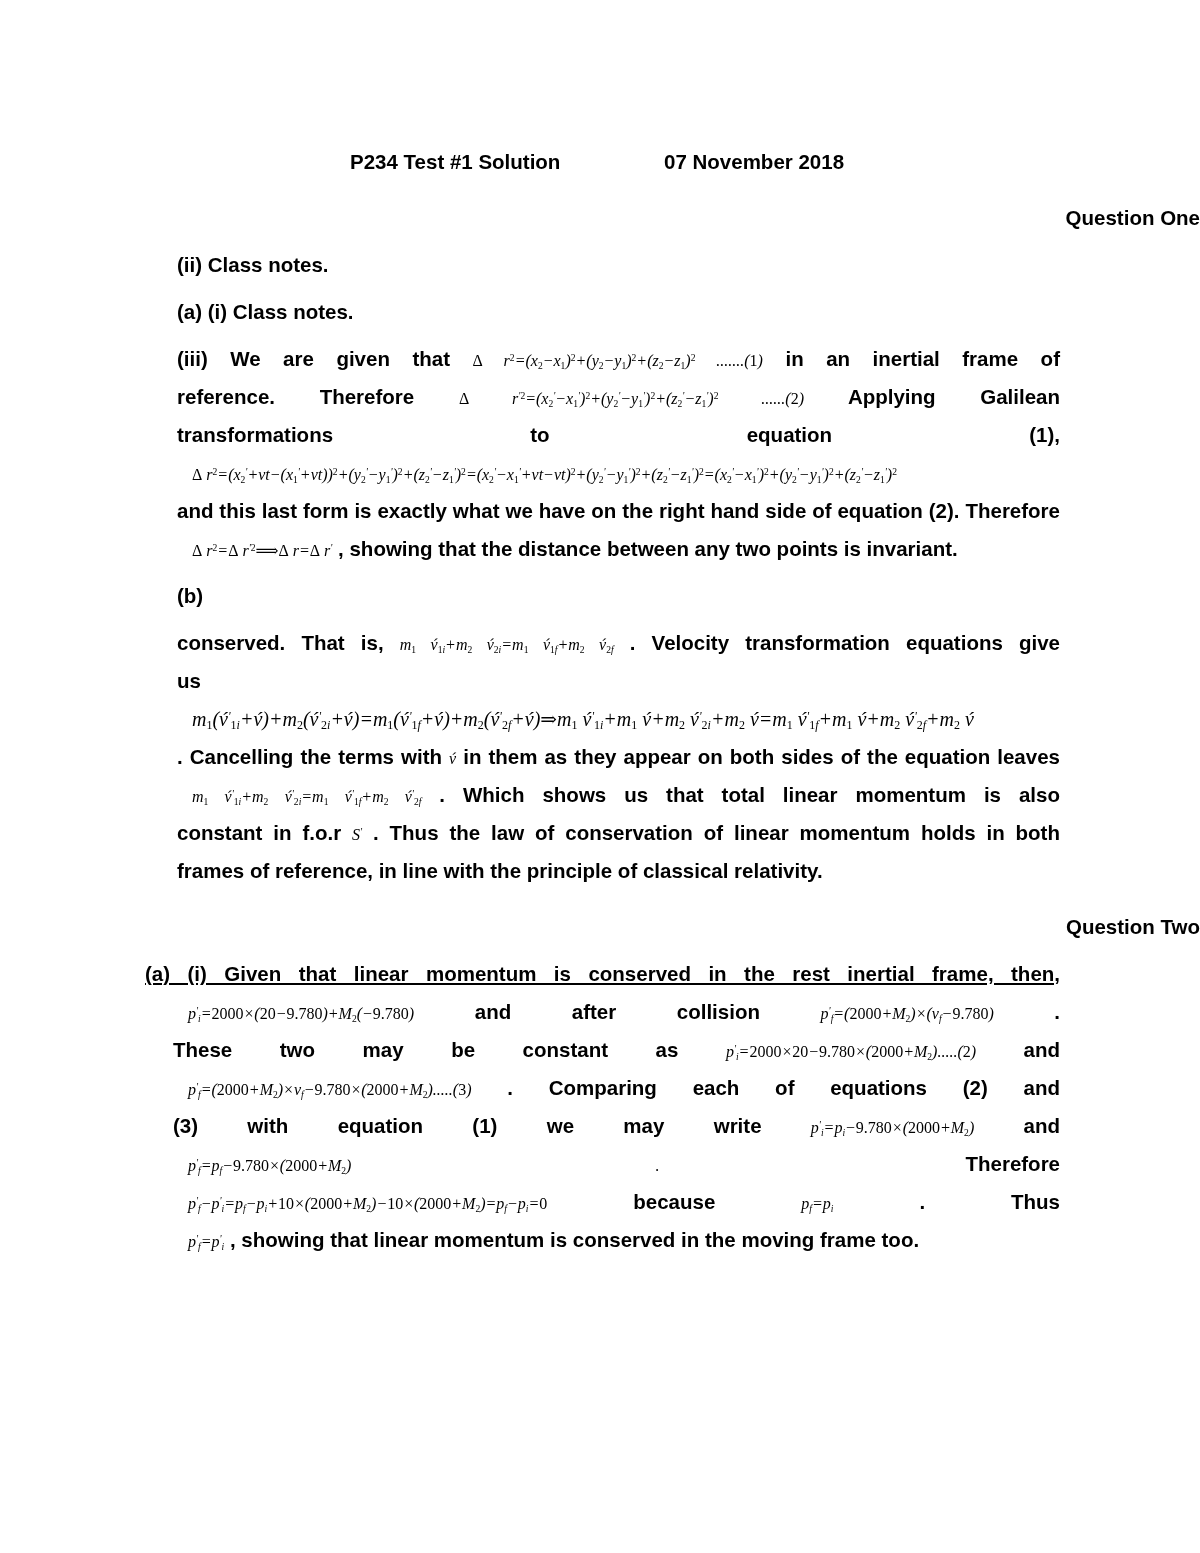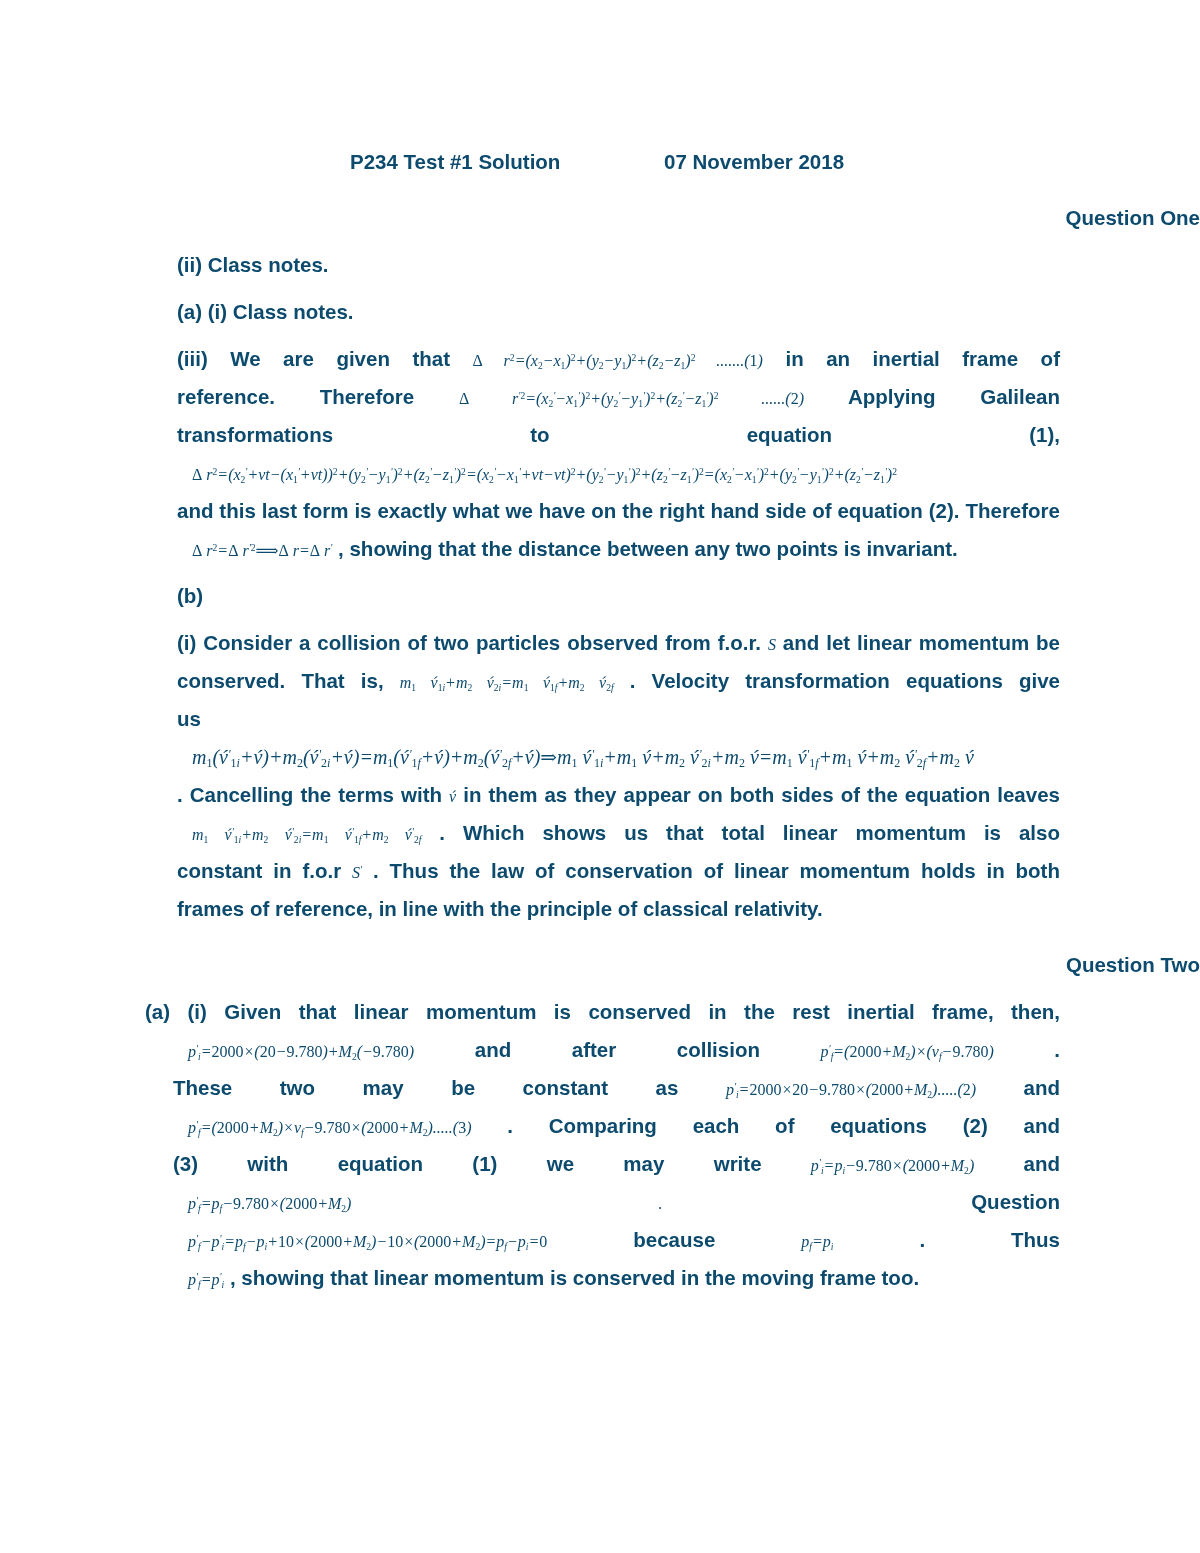--- a/index.html
+++ b/index.html
@@ -1,36 +1,36 @@
 <!DOCTYPE html>
 <html><head>
 <meta charset="utf-8">
 <style>
   html,body{margin:0;padding:0;background:#ffffff;}
   .page{
     position:relative;
     width:1200px;height:1553px;
-    background:#ffffff;color:#0c4a6e;
+    background:#ffffff;color:#000000;
     overflow:hidden;
     font-family:"Liberation Sans",sans-serif;
     font-weight:bold;
     font-size:20.5px;
   }
   .docheader{position:relative;height:38px;margin-top:143px;line-height:38px;}
   .t1{position:absolute;left:350px;top:0;}
   .t2{position:absolute;left:664px;top:0;}
   .h2{text-align:right;line-height:38px;margin:18px 0 9px 0;}
   .para{margin:0 0 9px 177px;width:883px;}
   .para.q2{margin-left:173px;width:887px;}
   .line{line-height:38px;min-height:38px;}
   .line.pend{margin-bottom:9px;}
   .line.just{text-align:justify;text-align-last:justify;text-justify:inter-word;}
   .line.nowrap{white-space:nowrap;text-align:left;}
   .line.pad{padding-left:15px;}
-  .line.outdent{margin-left:-28px;}
+  .line.outdent{margin-left:-28px;text-decoration:underline;}
   .math{
     font-family:"Liberation Serif","DejaVu Serif",serif;
     font-style:italic;font-weight:normal;
     font-size:16px;line-height:1;
     white-space:nowrap;
   }
   .eqsm .math{font-size:20px;}
   .math sub{font-size:60%;line-height:0;vertical-align:-0.28em;}
   .math sup{font-size:60%;line-height:0;vertical-align:0.5em;}
   .math .up{font-style:normal;}
@@ -48,34 +48,33 @@
   <div class="para q1">
       <div class="line plain pend"><span class="w">(ii) Class notes.</span></div>
       <div class="line plain pend"><span class="w">(a) (i) Class notes.</span></div>
       <div class="line just"><span class="w">(iii) We are given that</span> <span class="math"><span class="up">Δ</span> r<sup><span class="up">2</span></sup>=(x<sub><span class="up">2</span></sub>−x<sub><span class="up">1</span></sub>)<sup><span class="up">2</span></sup>+(y<sub><span class="up">2</span></sub>−y<sub><span class="up">1</span></sub>)<sup><span class="up">2</span></sup>+(z<sub><span class="up">2</span></sub>−z<sub><span class="up">1</span></sub>)<sup><span class="up">2</span></sup> .......(<span class="up">1</span>)</span> <span class="w">in an inertial frame of</span></div>
       <div class="line just"><span class="w">reference. Therefore</span> <span class="math"><span class="up">Δ</span> r<sup>'<span class="up">2</span></sup>=(x<sub><span class="up">2</span></sub><sup>'</sup>−x<sub><span class="up">1</span></sub><sup>'</sup>)<sup><span class="up">2</span></sup>+(y<sub><span class="up">2</span></sub><sup>'</sup>−y<sub><span class="up">1</span></sub><sup>'</sup>)<sup><span class="up">2</span></sup>+(z<sub><span class="up">2</span></sub><sup>'</sup>−z<sub><span class="up">1</span></sub><sup>'</sup>)<sup><span class="up">2</span></sup> ......(<span class="up">2</span>)</span> <span class="w">Applying Galilean</span></div>
       <div class="line just"><span class="w">transformations to equation (1),</span></div>
       <div class="line nowrap pad"><span class="math"><span class="up">Δ</span> r<sup><span class="up">2</span></sup>=(x<sub><span class="up">2</span></sub><sup>'</sup>+vt−(x<sub><span class="up">1</span></sub><sup>'</sup>+vt))<sup><span class="up">2</span></sup>+(y<sub><span class="up">2</span></sub><sup>'</sup>−y<sub><span class="up">1</span></sub><sup>'</sup>)<sup><span class="up">2</span></sup>+(z<sub><span class="up">2</span></sub><sup>'</sup>−z<sub><span class="up">1</span></sub><sup>'</sup>)<sup><span class="up">2</span></sup>=(x<sub><span class="up">2</span></sub><sup>'</sup>−x<sub><span class="up">1</span></sub><sup>'</sup>+vt−vt)<sup><span class="up">2</span></sup>+(y<sub><span class="up">2</span></sub><sup>'</sup>−y<sub><span class="up">1</span></sub><sup>'</sup>)<sup><span class="up">2</span></sup>+(z<sub><span class="up">2</span></sub><sup>'</sup>−z<sub><span class="up">1</span></sub><sup>'</sup>)<sup><span class="up">2</span></sup>=(x<sub><span class="up">2</span></sub><sup>'</sup>−x<sub><span class="up">1</span></sub><sup>'</sup>)<sup><span class="up">2</span></sup>+(y<sub><span class="up">2</span></sub><sup>'</sup>−y<sub><span class="up">1</span></sub><sup>'</sup>)<sup><span class="up">2</span></sup>+(z<sub><span class="up">2</span></sub><sup>'</sup>−z<sub><span class="up">1</span></sub><sup>'</sup>)<sup><span class="up">2</span></sup></span></div>
       <div class="line just"><span class="w">and this last form is exactly what we have on the right hand side of equation (2). Therefore</span></div>
       <div class="line plain pad pend"><span class="math"><span class="up">Δ</span> r<sup><span class="up">2</span></sup>=<span class="up">Δ</span> r<sup>'<span class="up">2</span></sup>⟹<span class="up">Δ</span> r=<span class="up">Δ</span> r<sup>'</sup></span> <span class="w">, showing that the distance between any two points is invariant.</span></div>
       <div class="line plain pend"><span class="w">(b)</span></div>
-      <div class="line just"><span class="w">(i) Consider a collision of two particles observed from f.o.r.</span> <span class="math">S</span> <span class="w">and let linear momentum be</span></div>
       <div class="line just"><span class="w">conserved. That is,</span> <span class="math">m<sub><span class="up">1</span></sub> v́<sub><span class="up">1</span>i</sub>+m<sub><span class="up">2</span></sub> v́<sub><span class="up">2</span>i</sub>=m<sub><span class="up">1</span></sub> v́<sub><span class="up">1</span>f</sub>+m<sub><span class="up">2</span></sub> v́<sub><span class="up">2</span>f</sub></span> <span class="w">. Velocity transformation equations give</span></div>
       <div class="line plain"><span class="w">us</span></div>
       <div class="line nowrap pad eqsm"><span class="math">m<sub><span class="up">1</span></sub>(v́<sup>'</sup><sub><span class="up">1</span>i</sub>+v́)+m<sub><span class="up">2</span></sub>(v́<sup>'</sup><sub><span class="up">2</span>i</sub>+v́)=m<sub><span class="up">1</span></sub>(v́<sup>'</sup><sub><span class="up">1</span>f</sub>+v́)+m<sub><span class="up">2</span></sub>(v́<sup>'</sup><sub><span class="up">2</span>f</sub>+v́)⇒m<sub><span class="up">1</span></sub> v́<sup>'</sup><sub><span class="up">1</span>i</sub>+m<sub><span class="up">1</span></sub> v́+m<sub><span class="up">2</span></sub> v́<sup>'</sup><sub><span class="up">2</span>i</sub>+m<sub><span class="up">2</span></sub> v́=m<sub><span class="up">1</span></sub> v́<sup>'</sup><sub><span class="up">1</span>f</sub>+m<sub><span class="up">1</span></sub> v́+m<sub><span class="up">2</span></sub> v́<sup>'</sup><sub><span class="up">2</span>f</sub>+m<sub><span class="up">2</span></sub> v́</span></div>
       <div class="line just"><span class="w">. Cancelling the terms with</span> <span class="math">v́</span> <span class="w">in them as they appear on both sides of the equation leaves</span></div>
       <div class="line just pad"><span class="math">m<sub><span class="up">1</span></sub> v́<sup>'</sup><sub><span class="up">1</span>i</sub>+m<sub><span class="up">2</span></sub> v́<sup>'</sup><sub><span class="up">2</span>i</sub>=m<sub><span class="up">1</span></sub> v́<sup>'</sup><sub><span class="up">1</span>f</sub>+m<sub><span class="up">2</span></sub> v́<sup>'</sup><sub><span class="up">2</span>f</sub></span> <span class="w">. Which shows us that total linear momentum is also</span></div>
       <div class="line just"><span class="w">constant in f.o.r</span> <span class="math">S<sup>'</sup></span> <span class="w">. Thus the law of conservation of linear momentum holds in both</span></div>
       <div class="line plain"><span class="w">frames of reference, in line with the principle of classical relativity.</span></div>
     </div>
 
   <div class="h2">Question Two</div>
   <div class="para q2">
       <div class="line just outdent"><span class="w">(a) (i) Given that linear momentum is conserved in the rest inertial frame, then,</span></div>
       <div class="line just pad"><span class="math">p<sup>'</sup><sub>i</sub>=<span class="up">2000</span>×(<span class="up">20</span>−<span class="up">9.780</span>)+M<sub><span class="up">2</span></sub>(−<span class="up">9.780</span>)</span> <span class="w">and after collision</span> <span class="math">p<sup>'</sup><sub>f</sub>=(<span class="up">2000</span>+M<sub><span class="up">2</span></sub>)×(v<sub>f</sub>−<span class="up">9.780</span>)</span> <span class="w">.</span></div>
       <div class="line just"><span class="w">These two may be constant as</span> <span class="math">p<sup>'</sup><sub>i</sub>=<span class="up">2000</span>×<span class="up">20</span>−<span class="up">9.780</span>×(<span class="up">2000</span>+M<sub><span class="up">2</span></sub>).....(<span class="up">2</span>)</span> <span class="w">and</span></div>
       <div class="line just pad"><span class="math">p<sup>'</sup><sub>f</sub>=(<span class="up">2000</span>+M<sub><span class="up">2</span></sub>)×v<sub>f</sub>−<span class="up">9.780</span>×(<span class="up">2000</span>+M<sub><span class="up">2</span></sub>).....(<span class="up">3</span>)</span> <span class="w">. Comparing each of equations (2) and</span></div>
       <div class="line just"><span class="w">(3) with equation (1) we may write</span> <span class="math">p<sup>'</sup><sub>i</sub>=p<sub>i</sub>−<span class="up">9.780</span>×(<span class="up">2000</span>+M<sub><span class="up">2</span></sub>)</span> <span class="w">and</span></div>
-      <div class="line just pad"><span class="math">p<sup>'</sup><sub>f</sub>=p<sub>f</sub>−<span class="up">9.780</span>×(<span class="up">2000</span>+M<sub><span class="up">2</span></sub>) .</span> <span class="w">Question</span></div>
+      <div class="line just pad"><span class="math">p<sup>'</sup><sub>f</sub>=p<sub>f</sub>−<span class="up">9.780</span>×(<span class="up">2000</span>+M<sub><span class="up">2</span></sub>) .</span> <span class="w">Therefore</span></div>
       <div class="line just pad"><span class="math">p<sup>'</sup><sub>f</sub>−p<sup>'</sup><sub>i</sub>=p<sub>f</sub>−p<sub>i</sub>+<span class="up">10</span>×(<span class="up">2000</span>+M<sub><span class="up">2</span></sub>)−<span class="up">10</span>×(<span class="up">2000</span>+M<sub><span class="up">2</span></sub>)=p<sub>f</sub>−p<sub>i</sub>=<span class="up">0</span></span> <span class="w">because</span> <span class="math">p<sub>f</sub>=p<sub>i</sub></span> <span class="w">. Thus</span></div>
       <div class="line plain pad"><span class="math">p<sup>'</sup><sub>f</sub>=p<sup>'</sup><sub>i</sub></span> <span class="w">, showing that linear momentum is conserved in the moving frame too.</span></div>
     </div>
 </div>
 
 </body></html>

